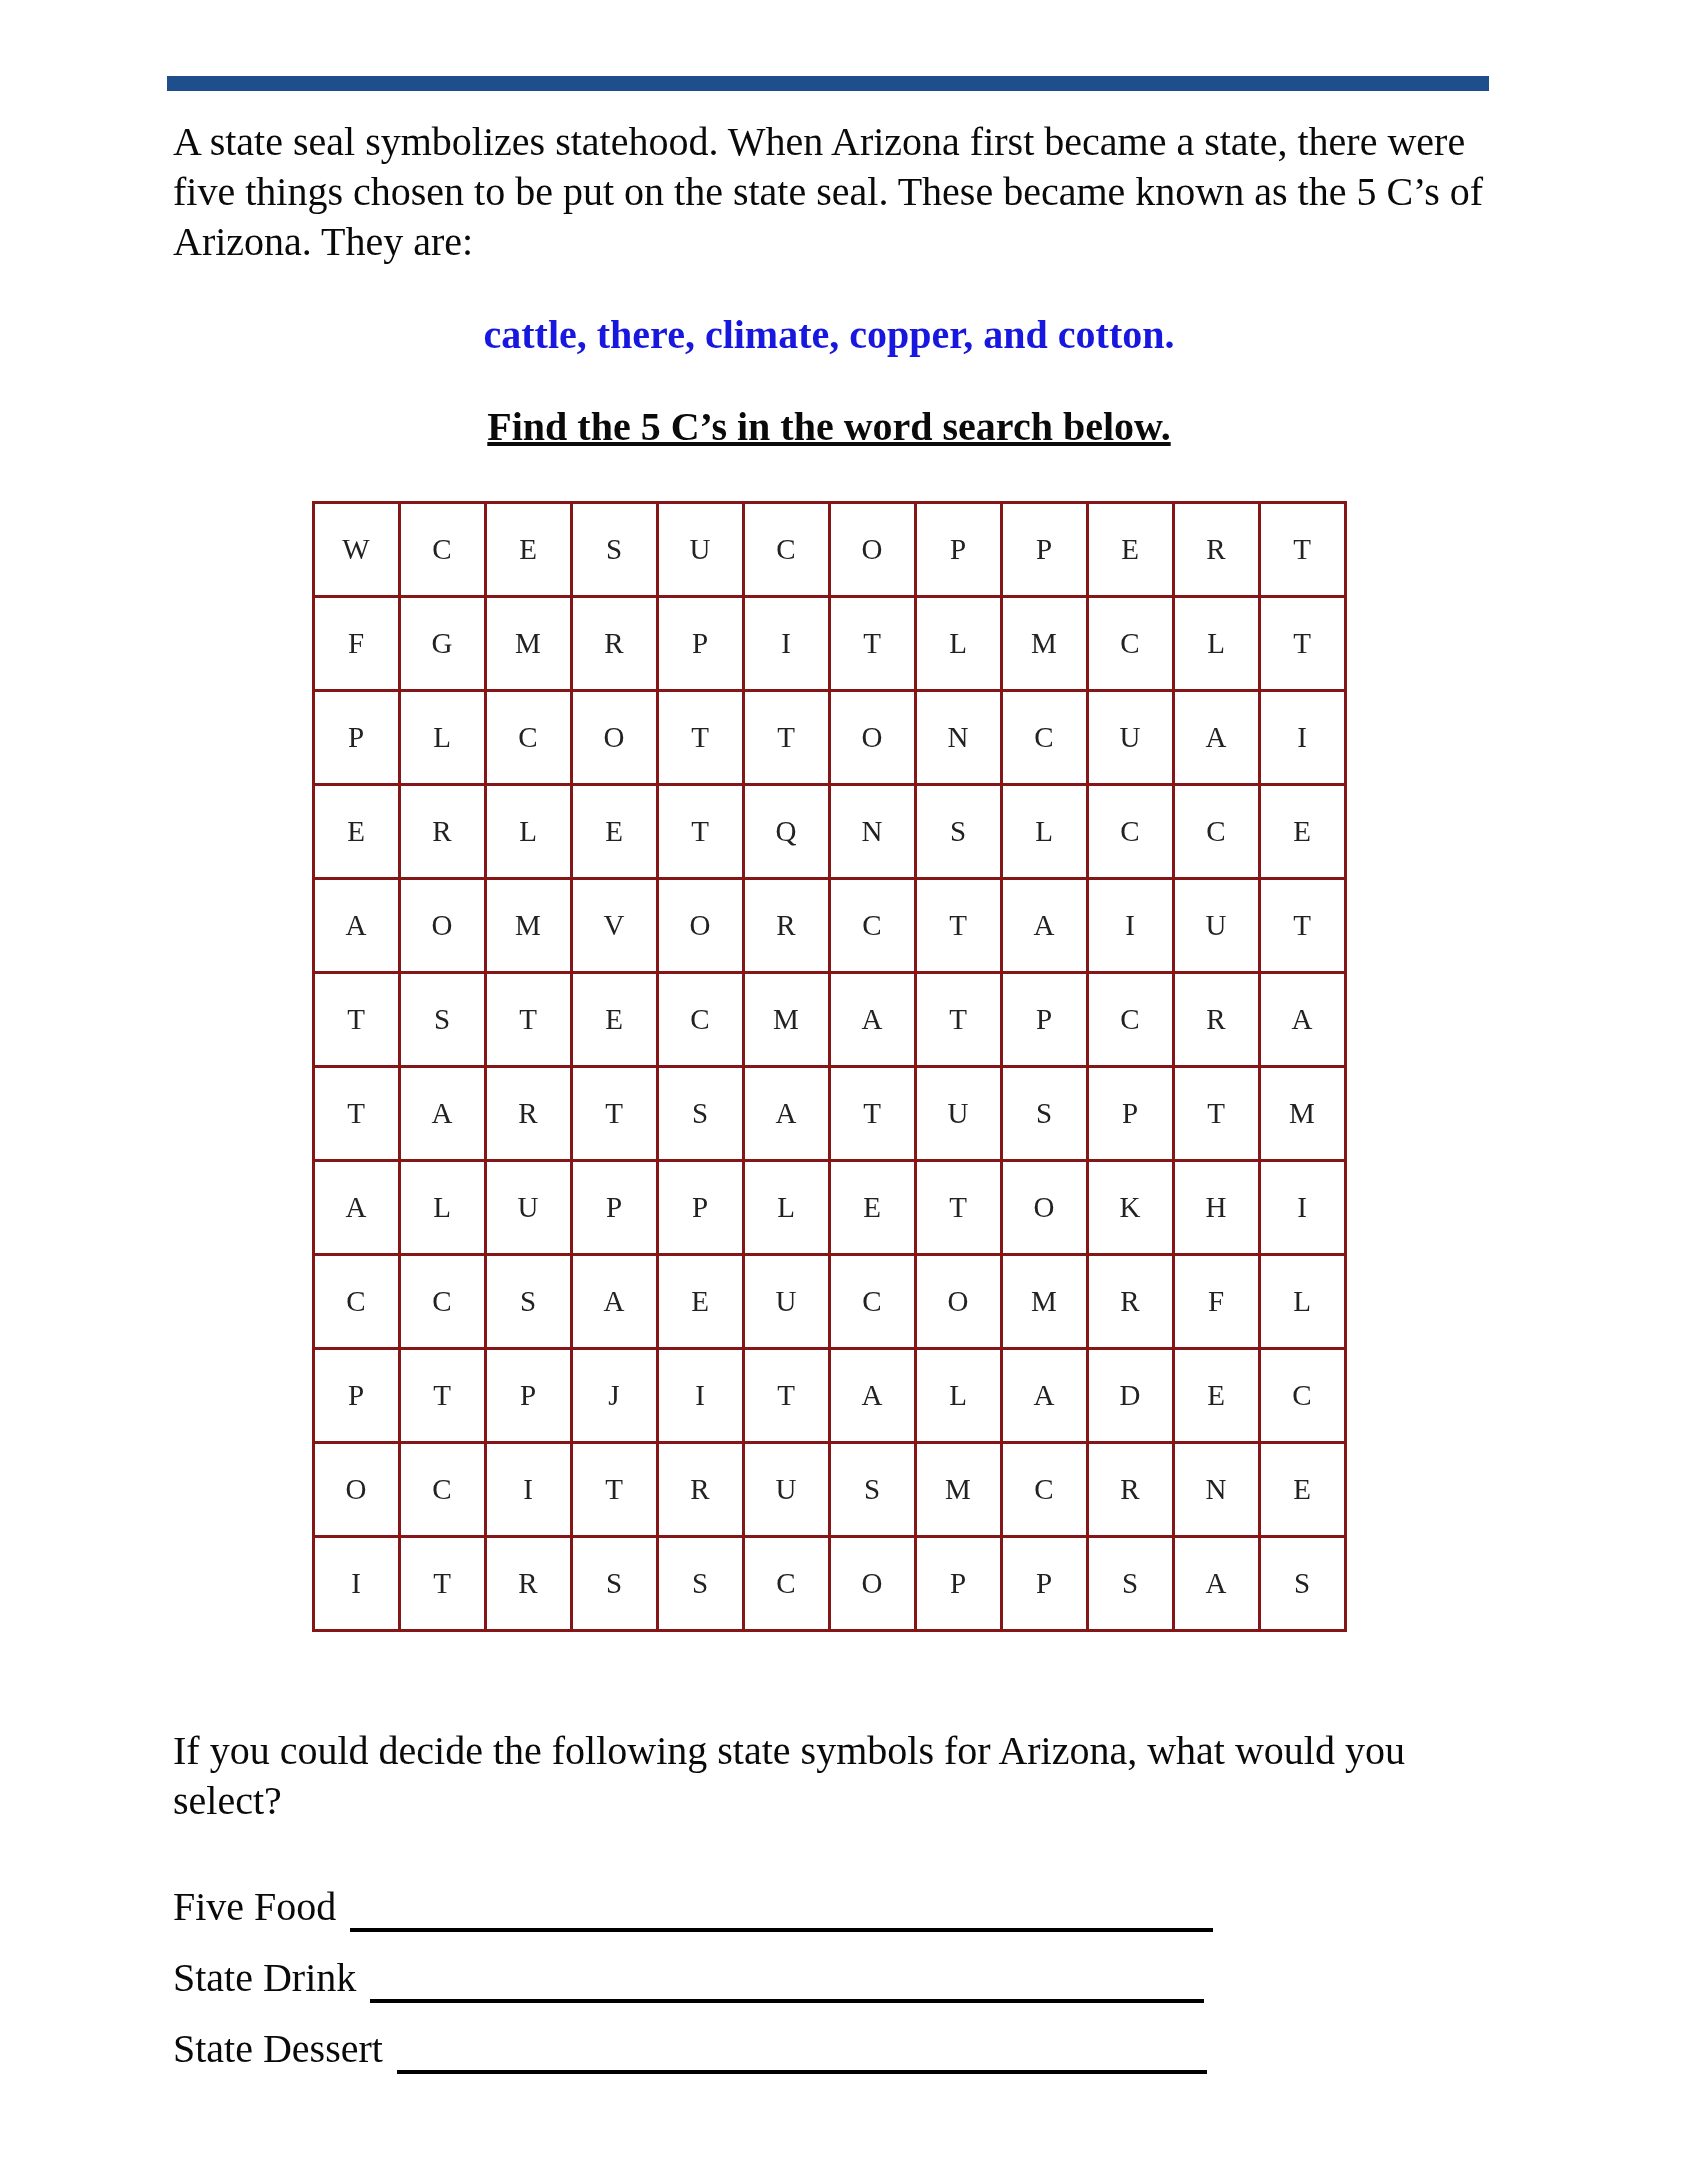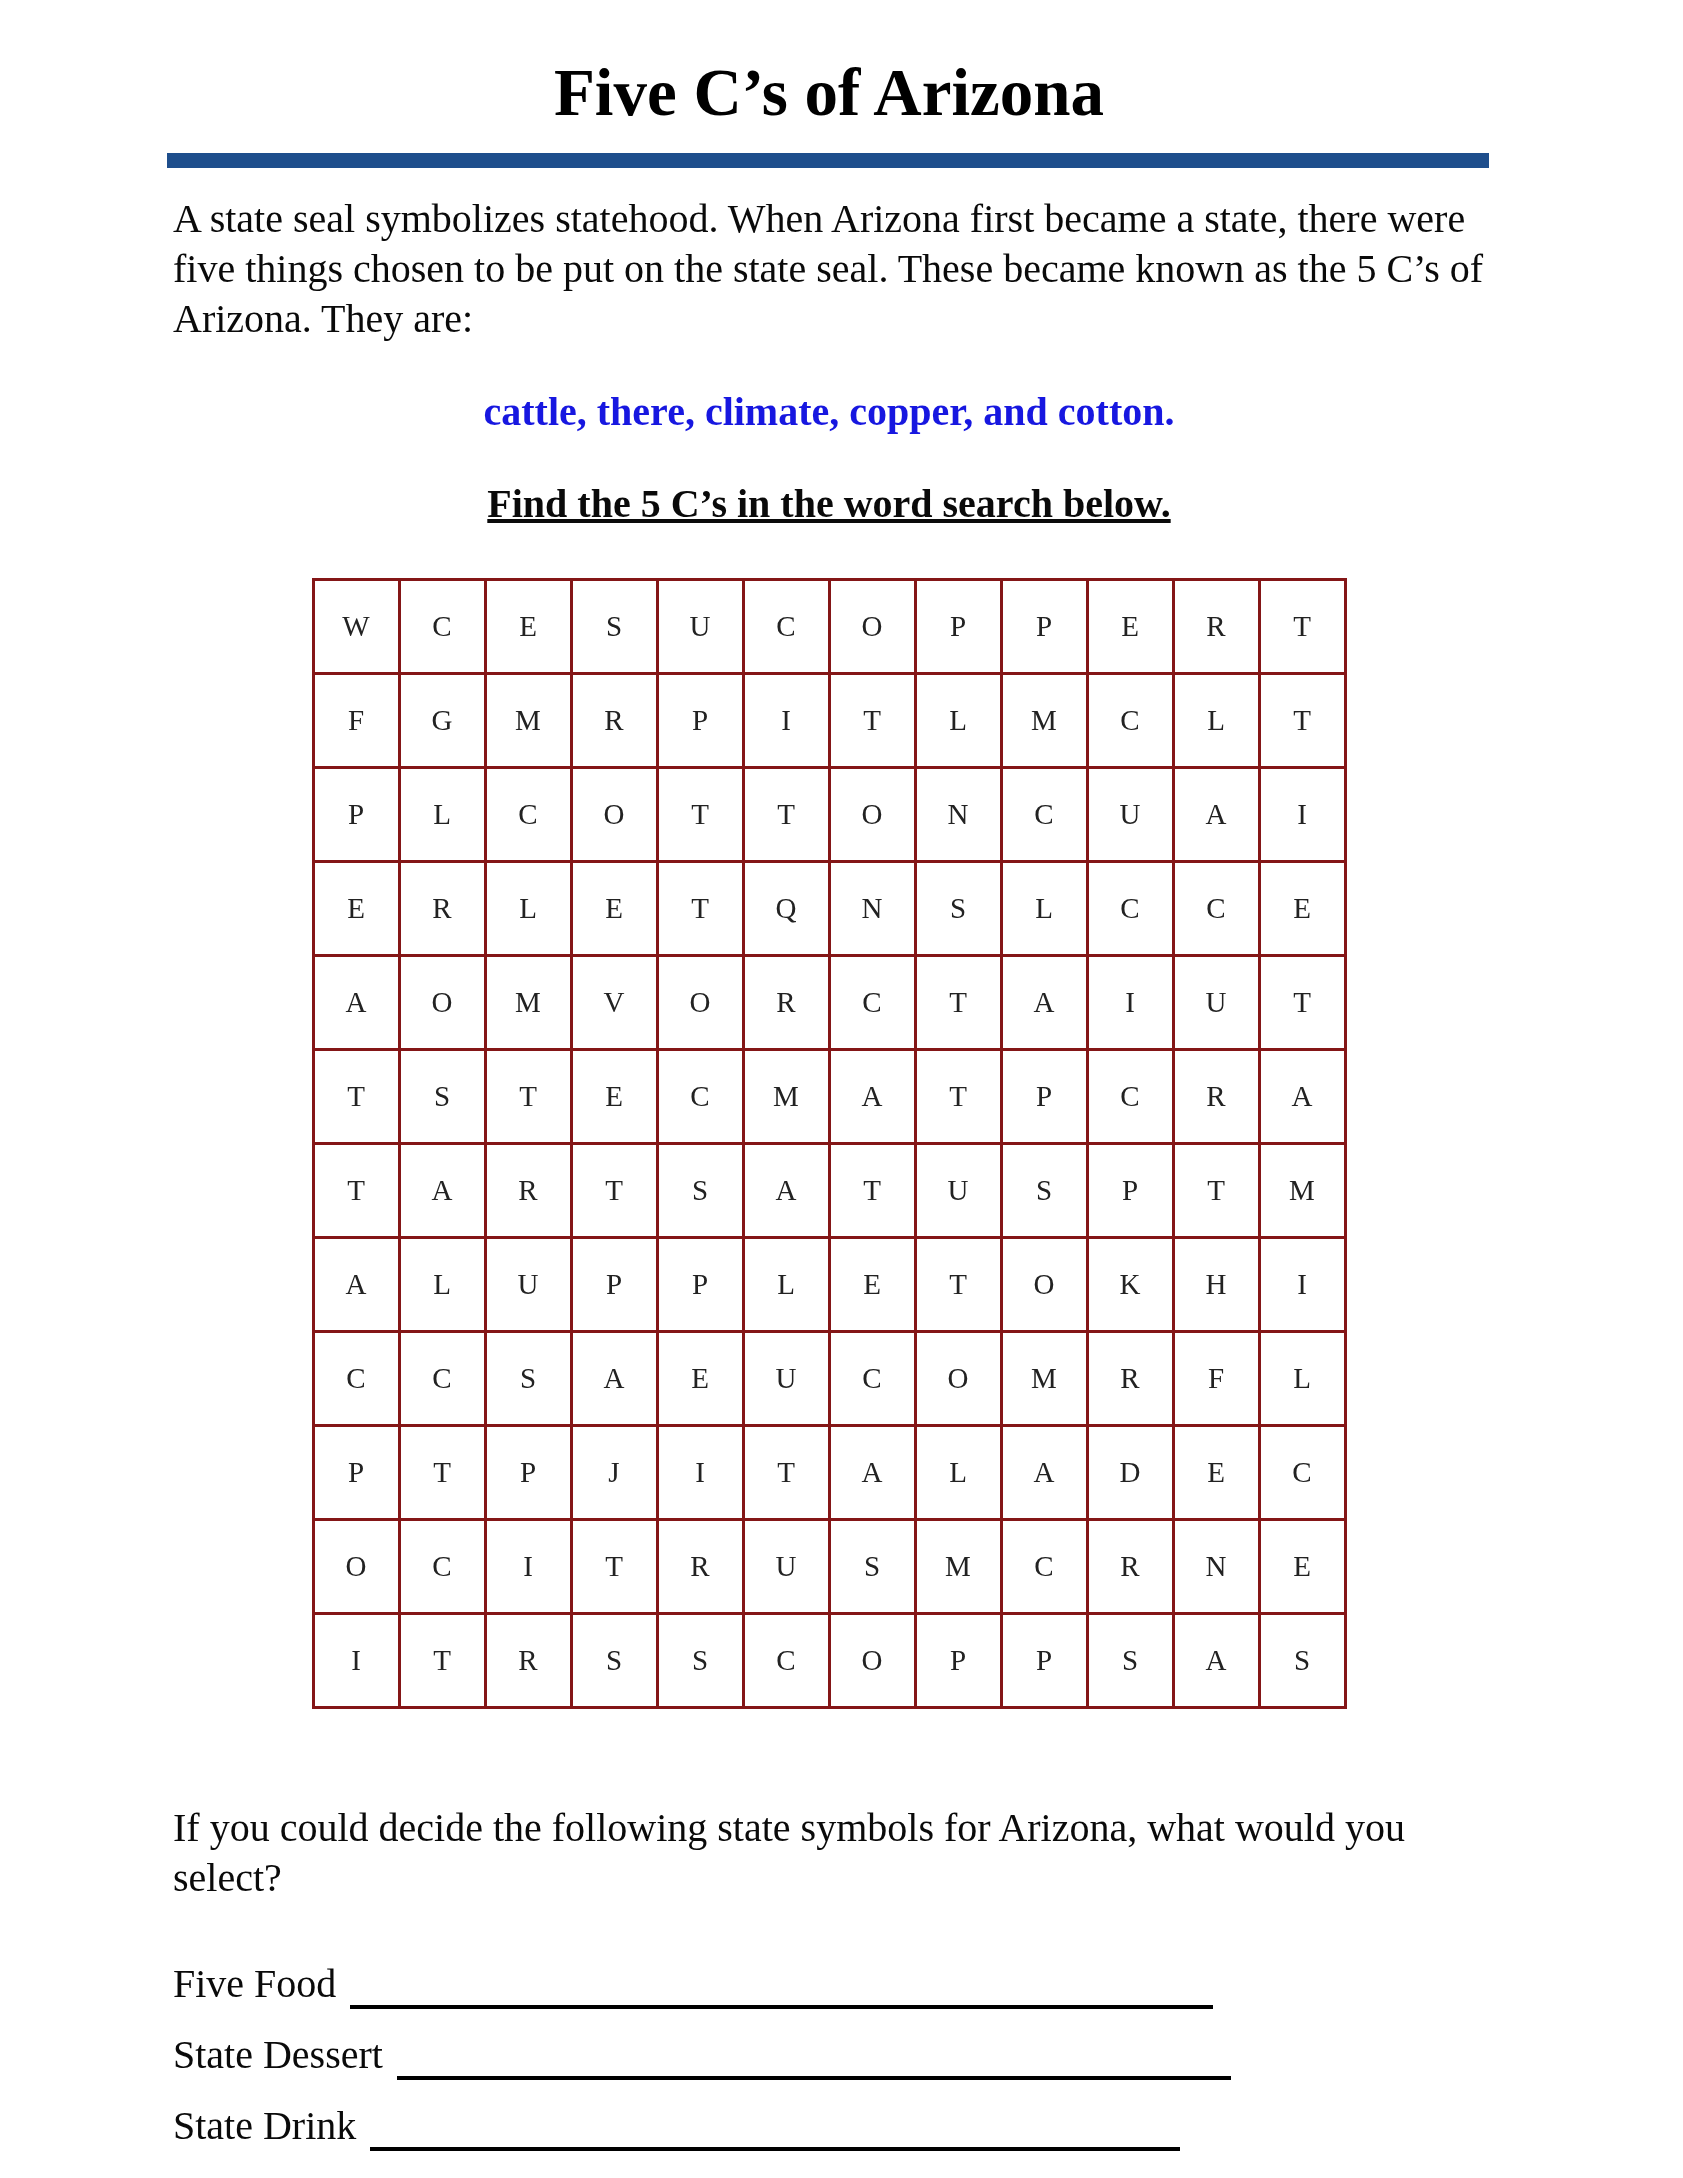--- a/index.html
+++ b/index.html
@@ -55,21 +55,20 @@
   .prompt:nth-of-type(1) .blank{width:863px;}
   .prompt:nth-of-type(2) .blank{width:834px;}
   .prompt:nth-of-type(3) .blank{width:810px;}
   .prompt-group{margin-top:55px;}
 </style>
 </head>
 <body style="--bar-blue: #1e4e8c; --text-blue: #1717e0; --grid-maroon: #841617;">
 
 <div class="page">
 
-  <h1 class="title">Five C’s of Arizona</h1>
 
   <div class="divider"></div>
 
   <p class="intro">A state seal symbolizes statehood. When Arizona first became a state, there were five things chosen to be put on the state seal. These became known as the 5 C’s of Arizona. They are:</p>
 
   <p class="five-cs">cattle, there, climate, copper, and cotton.</p>
 
   <p class="instruction">Find the 5 C’s in the word search below.</p>
 
   <table class="grid">
@@ -246,23 +245,23 @@
   </table>
 
   <p class="question">If you could decide the following state symbols for Arizona, what would you select?</p>
 
   <div class="prompt-group">
     <div class="prompt">
       <span class="plabel">Five Food</span>
       <span class="blank"></span>
     </div>
     <div class="prompt">
+      <span class="plabel">State Drink</span>
+      <span class="blank"></span>
+    </div>
+    <div class="prompt">
       <span class="plabel">State Dessert</span>
       <span class="blank"></span>
     </div>
-    <div class="prompt">
-      <span class="plabel">State Drink</span>
-      <span class="blank"></span>
-    </div>
   </div>
 
 </div>
 
 
 </body></html>

